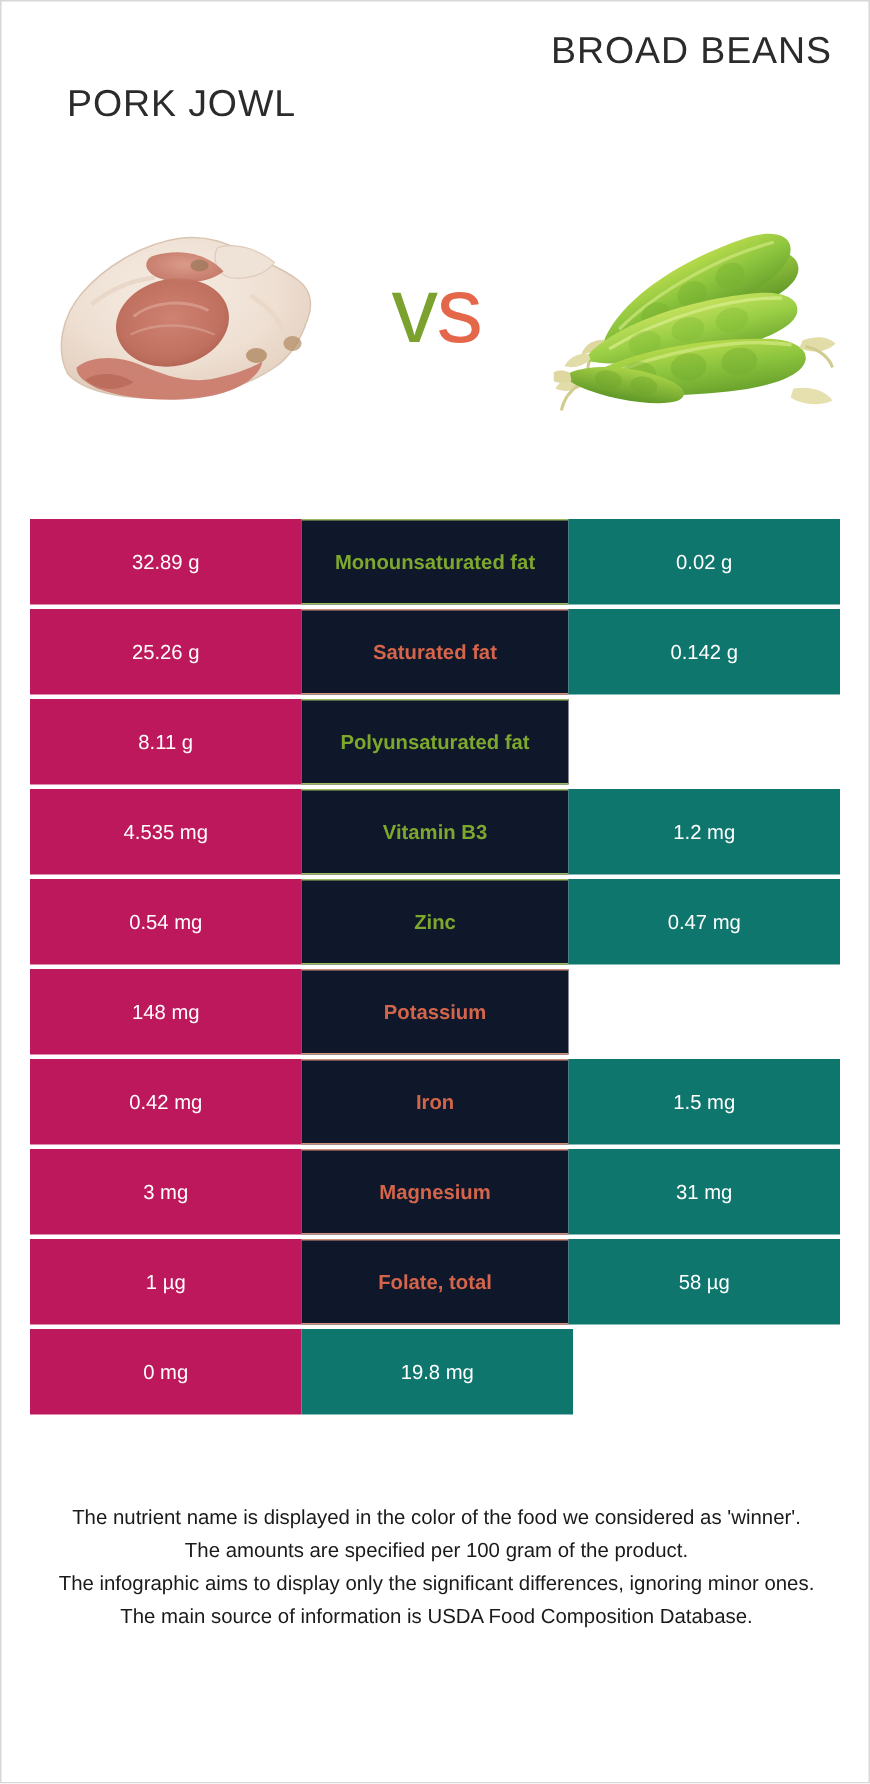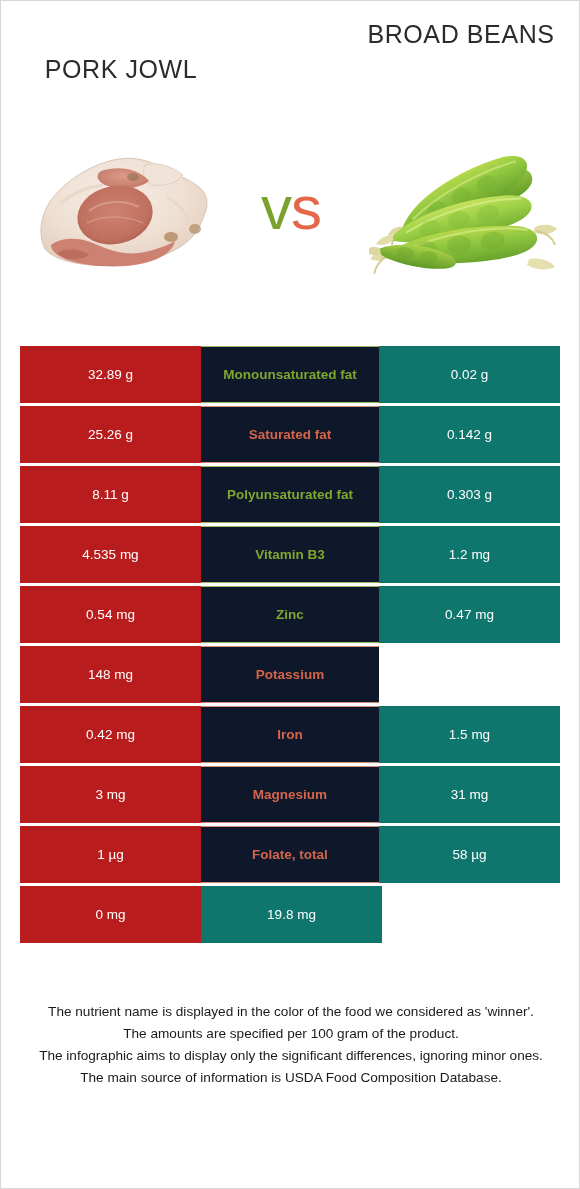--- a/index.html
+++ b/index.html
@@ -89,21 +89,21 @@
   }
   .cell {
     display: flex;
     align-items: center;
     justify-content: center;
     font-size: 13.5px;
     box-sizing: border-box;
   }
   .cell-left {
     width: 181px;
-    background: #b91c1c;
+    background: #be185d;
     color: #ffffff;
     font-weight: 400;
   }
   .cell-mid {
     width: 178px;
     background: #0f172a;
     font-weight: 700;
     font-size: 13.5px;
     border-top: 1px solid transparent;
     border-bottom: 1px solid transparent;
@@ -296,21 +296,20 @@
 
     <div class="row win-orange">
       <div class="cell cell-left">25.26 g</div>
       <div class="cell cell-mid">Saturated fat</div>
       <div class="cell cell-right">0.142 g</div>
     </div>
 
     <div class="row win-green">
       <div class="cell cell-left">8.11 g</div>
       <div class="cell cell-mid">Polyunsaturated fat</div>
-      <div class="cell cell-right">0.303 g</div>
     </div>
 
     <div class="row win-green">
       <div class="cell cell-left">4.535 mg</div>
       <div class="cell cell-mid">Vitamin B3</div>
       <div class="cell cell-right">1.2 mg</div>
     </div>
 
     <div class="row win-green">
       <div class="cell cell-left">0.54 mg</div>

